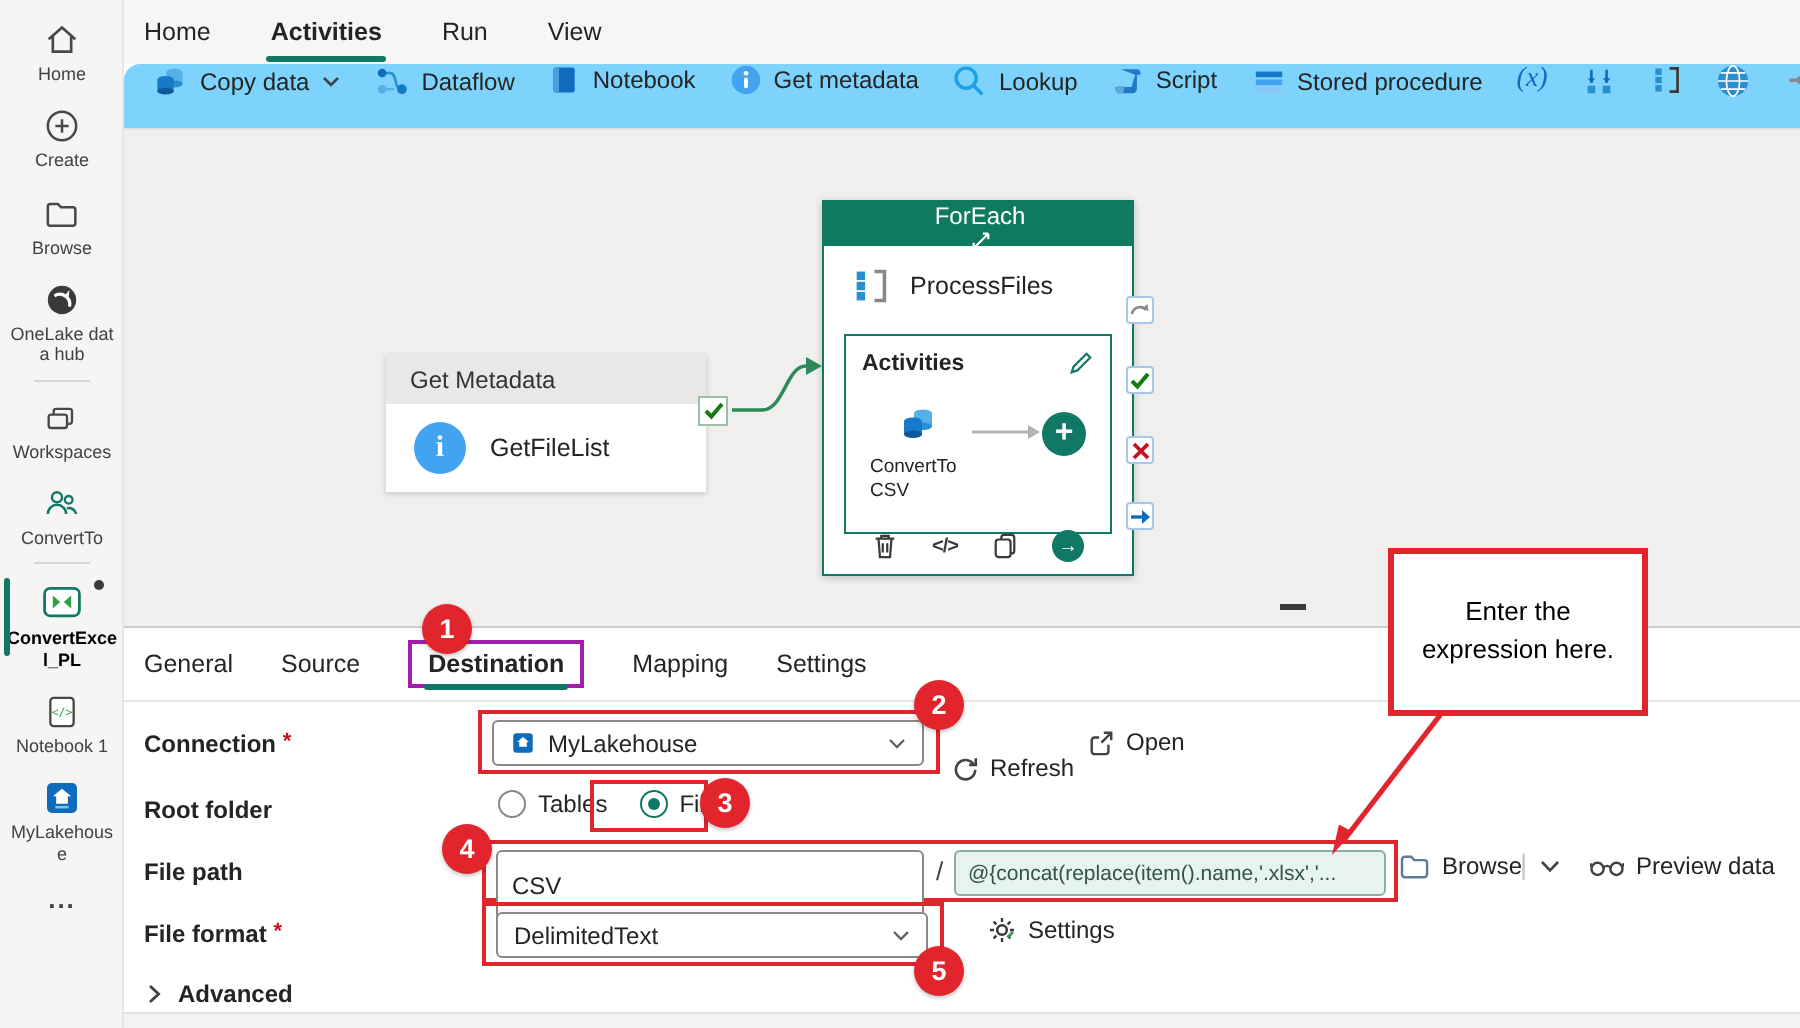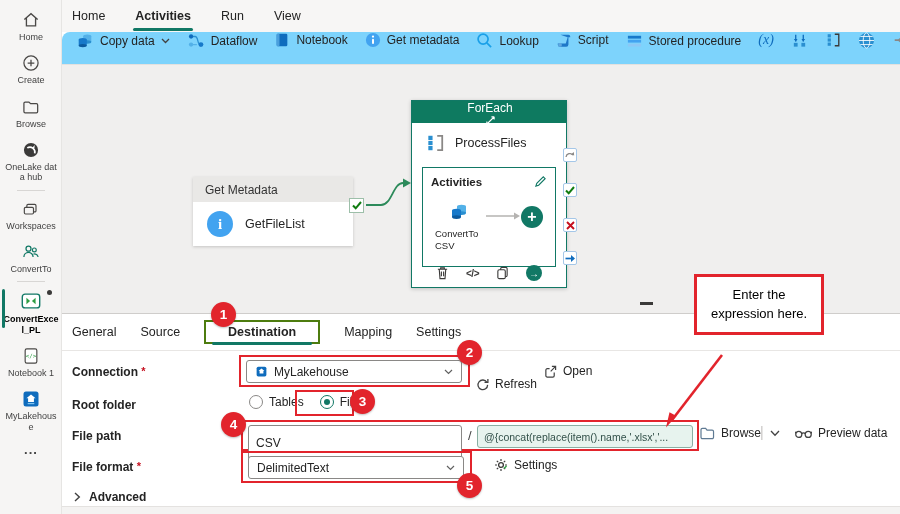--- a/index.html
+++ b/index.html
@@ -41,42 +41,42 @@
   .plus-circle{position:absolute;left:98px;top:38px;width:22px;height:22px;border-radius:50%;background:#117865;color:#fff;display:flex;align-items:center;justify-content:center;font-size:16px;font-weight:bold;cursor:pointer;}
   .fe-tools{position:absolute;left:0;right:0;bottom:6px;display:flex;align-items:center;justify-content:center;gap:17px;}
   .code-txt{font-size:10px;font-weight:bold;color:#3b3a39;letter-spacing:-0.5px;}
   .go-circle{width:16px;height:16px;border-radius:50%;background:#117865;color:#fff;display:flex;align-items:center;justify-content:center;font-size:10px;cursor:pointer;}
   .port{position:absolute;width:14px;height:14px;background:#fff;border:1px solid #a5c7e8;display:flex;align-items:center;justify-content:center;box-sizing:border-box;border-radius:2px;}
   .dash-min{position:absolute;left:578px;top:237px;width:13px;height:3px;background:#3b3a39;cursor:pointer;}
   
   .panel{position:absolute;left:62px;top:313px;width:838px;height:201px;background:#fff;border-top:1px solid #cfcdcb;box-sizing:border-box;}
   .tabs{position:absolute;left:10px;top:6px;display:flex;align-items:center;gap:24px;}
   .tab{font-size:12.5px;padding:3px 0;cursor:pointer;position:relative;}
-  .tab.active{font-weight:bold;border:2px solid #4d7c0f;padding:3px 22px;}
+  .tab.active{font-weight:bold;border:2px solid #a21caf;padding:3px 8px;}
   .tab.active::after{content:"";position:absolute;left:6px;right:6px;bottom:-3px;height:3px;background:#117865;border-radius:2px;}
   .tabs-sep{position:absolute;left:0;top:36px;width:838px;height:1px;background:#e8e6e4;}
   .flabel{position:absolute;left:10px;font-weight:bold;font-size:12px;color:#242424;}
   .req{color:#c50f1f;font-size:11px;vertical-align:top;}
   .redbox{position:absolute;border:2px solid #e2242c;box-sizing:border-box;pointer-events:none;}
   .dropdown{position:absolute;height:23px;background:#fff;border:1px solid #8a8886;border-radius:3px;display:flex;align-items:center;gap:6px;padding:0 8px;box-sizing:border-box;cursor:pointer;}
   .dropdown .dval{flex:1;font-size:12px;white-space:nowrap;overflow:hidden;}
   .tinput{position:absolute;height:36px;background:#fff;border:1px solid #8a8886;border-radius:3px;font-size:12px;display:flex;align-items:center;padding:0 7px;box-sizing:border-box;}
   .exp-input{position:absolute;height:23px;background:#e7f3ee;border:1px solid #8aaea2;border-radius:3px;font-size:10.5px;color:#33514a;display:flex;align-items:center;padding:0 6px;box-sizing:border-box;white-space:nowrap;overflow:hidden;}
   .linkbtn{position:absolute;display:flex;align-items:center;gap:6px;cursor:pointer;font-size:12px;color:#242424;white-space:nowrap;}
   .radio-row{position:absolute;display:flex;align-items:center;gap:16px;}
   .radio{display:flex;align-items:center;gap:6px;cursor:pointer;}
   .rcirc{width:14px;height:14px;border-radius:50%;border:1px solid #8a8886;box-sizing:border-box;background:#fff;}
   .rcirc.sel{border:1px solid #117865;position:relative;}
   .rcirc.sel::after{content:"";position:absolute;left:3px;top:3px;width:6px;height:6px;border-radius:50%;background:#117865;}
   .vdiv{color:#c8c6c4;font-size:14px;}
   .adv-row{position:absolute;left:12px;display:flex;align-items:center;gap:8px;cursor:pointer;font-weight:bold;font-size:12px;}
   .bottom-strip{position:absolute;left:0;bottom:0;width:838px;height:7px;background:#f4f3f2;border-top:1px solid #e4e2e0;}
   
   .badge{position:absolute;width:25px;height:25px;border-radius:50%;background:#e2242c;color:#fff;font-weight:bold;font-size:13.5px;display:flex;align-items:center;justify-content:center;z-index:40;box-shadow:0 1px 2px rgba(0,0,0,.25);}
-  .callout{position:absolute;left:694px;top:274px;width:130px;height:61px;background:#fff;border:3px solid #e2242c;box-sizing:border-box;z-index:50;display:flex;align-items:center;justify-content:center;text-align:center;font-size:13px;line-height:1.45;color:#000;padding:4px 8px;}
+  .callout{position:absolute;left:694px;top:274px;width:130px;height:84px;background:#fff;border:3px solid #e2242c;box-sizing:border-box;z-index:50;display:flex;align-items:center;justify-content:center;text-align:center;font-size:13px;line-height:1.45;color:#000;padding:4px 8px;}
   .overlay-svg{position:absolute;left:0;top:0;width:900px;height:514px;z-index:45;pointer-events:none;}
   .ico{display:inline-flex;align-items:center;justify-content:center;}
 </style>
 </head>
 <body>
 
 <div class="app">
 
   <div class="sidebar">
     <div class="side-item">

